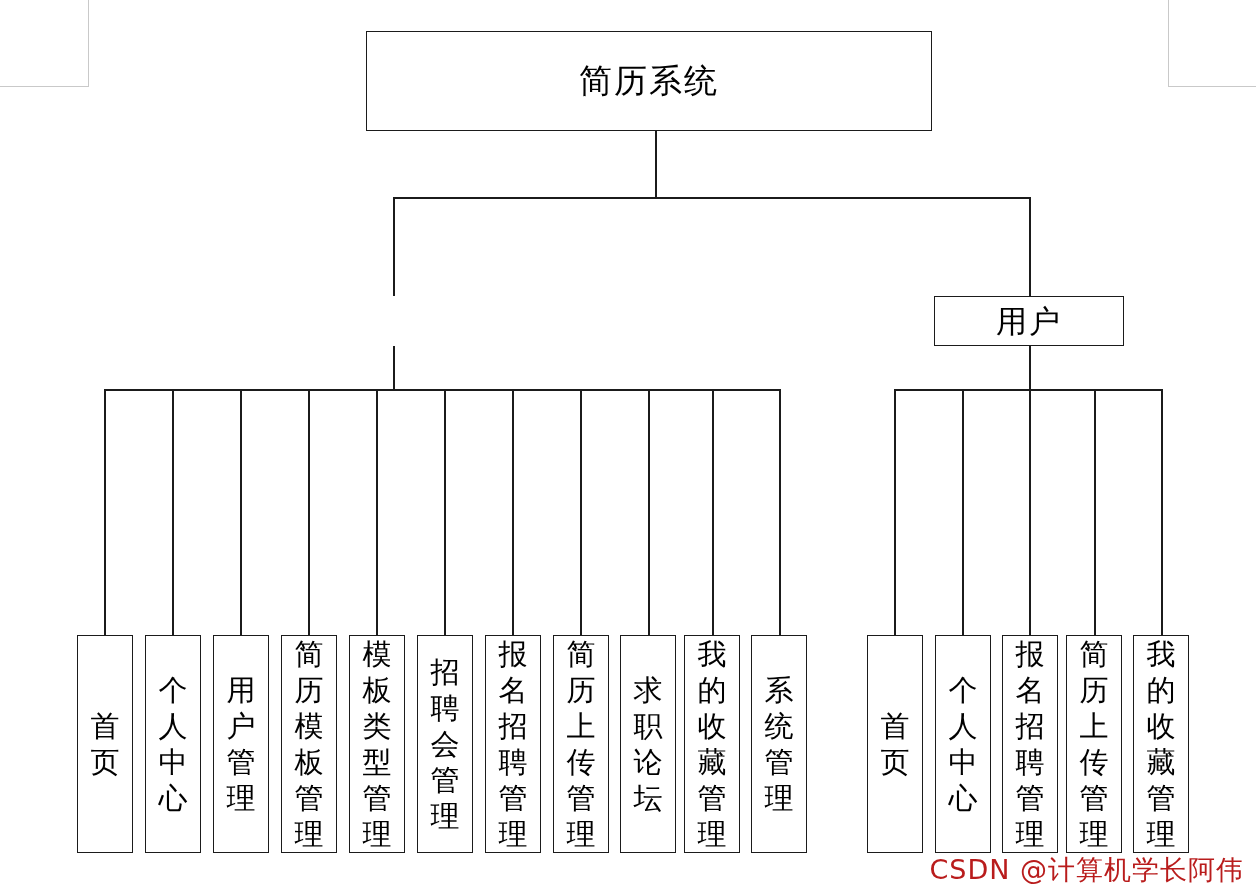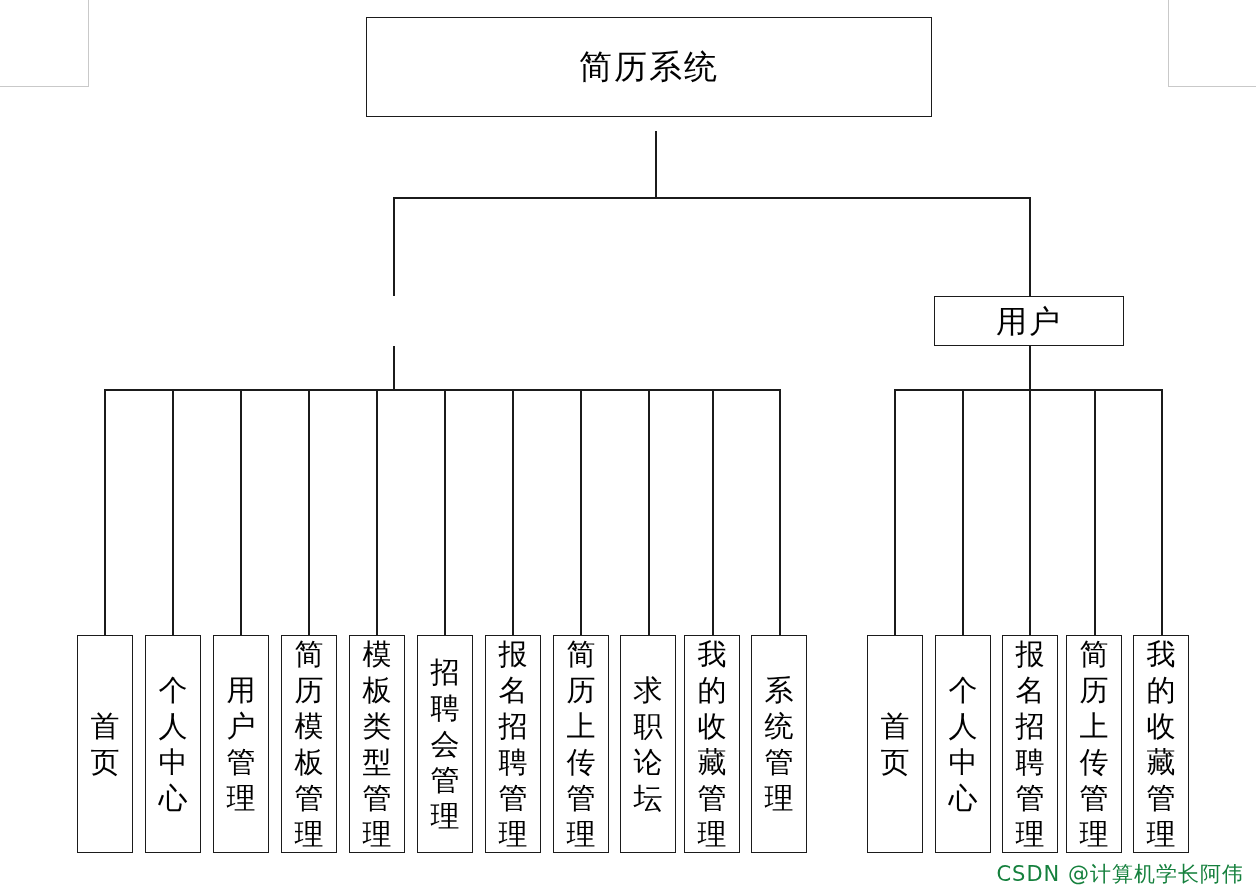--- a/index.html
+++ b/index.html
@@ -66,36 +66,36 @@
     background: #1b1b1b;
   }
   .line-v { width: 1.6px; }
   .line-h { height: 1.6px; }
 
   
   #watermark {
     position: absolute;
     right: 12px;
     bottom: 8px;
-    color: #15803d;
-    font-size: 21px;
+    color: #b91c1c;
+    font-size: 27px;
     letter-spacing: 1px;
     white-space: pre;
     user-select: none;
   }
 </style>
 </head>
 <body>
 
 <div id="page">
 
   <div class="margin-mark mm-tl"></div>
   <div class="margin-mark mm-tr"></div>
 
-  <div class="node node-h" id="node-root" style="left:366px; top:17px; width:566px; height:100px;padding-left:20px;">
+  <div class="node node-h" id="node-root" style="left:366px; top:31px; width:566px; height:100px;padding-left:20px;">
     <span class="node-label">简历系统</span>
   </div>
 
   <div class="line line-v" style="left:655px; top:131px; height:67px;"></div>
 
   <div class="line line-h" style="left:393px; top:197px; width:638px;"></div>
 
   <div class="line line-v" style="left:393px; top:197px; height:99px;"></div>
 
   <div class="line line-v" style="left:1029px; top:197px; height:99px;"></div>

